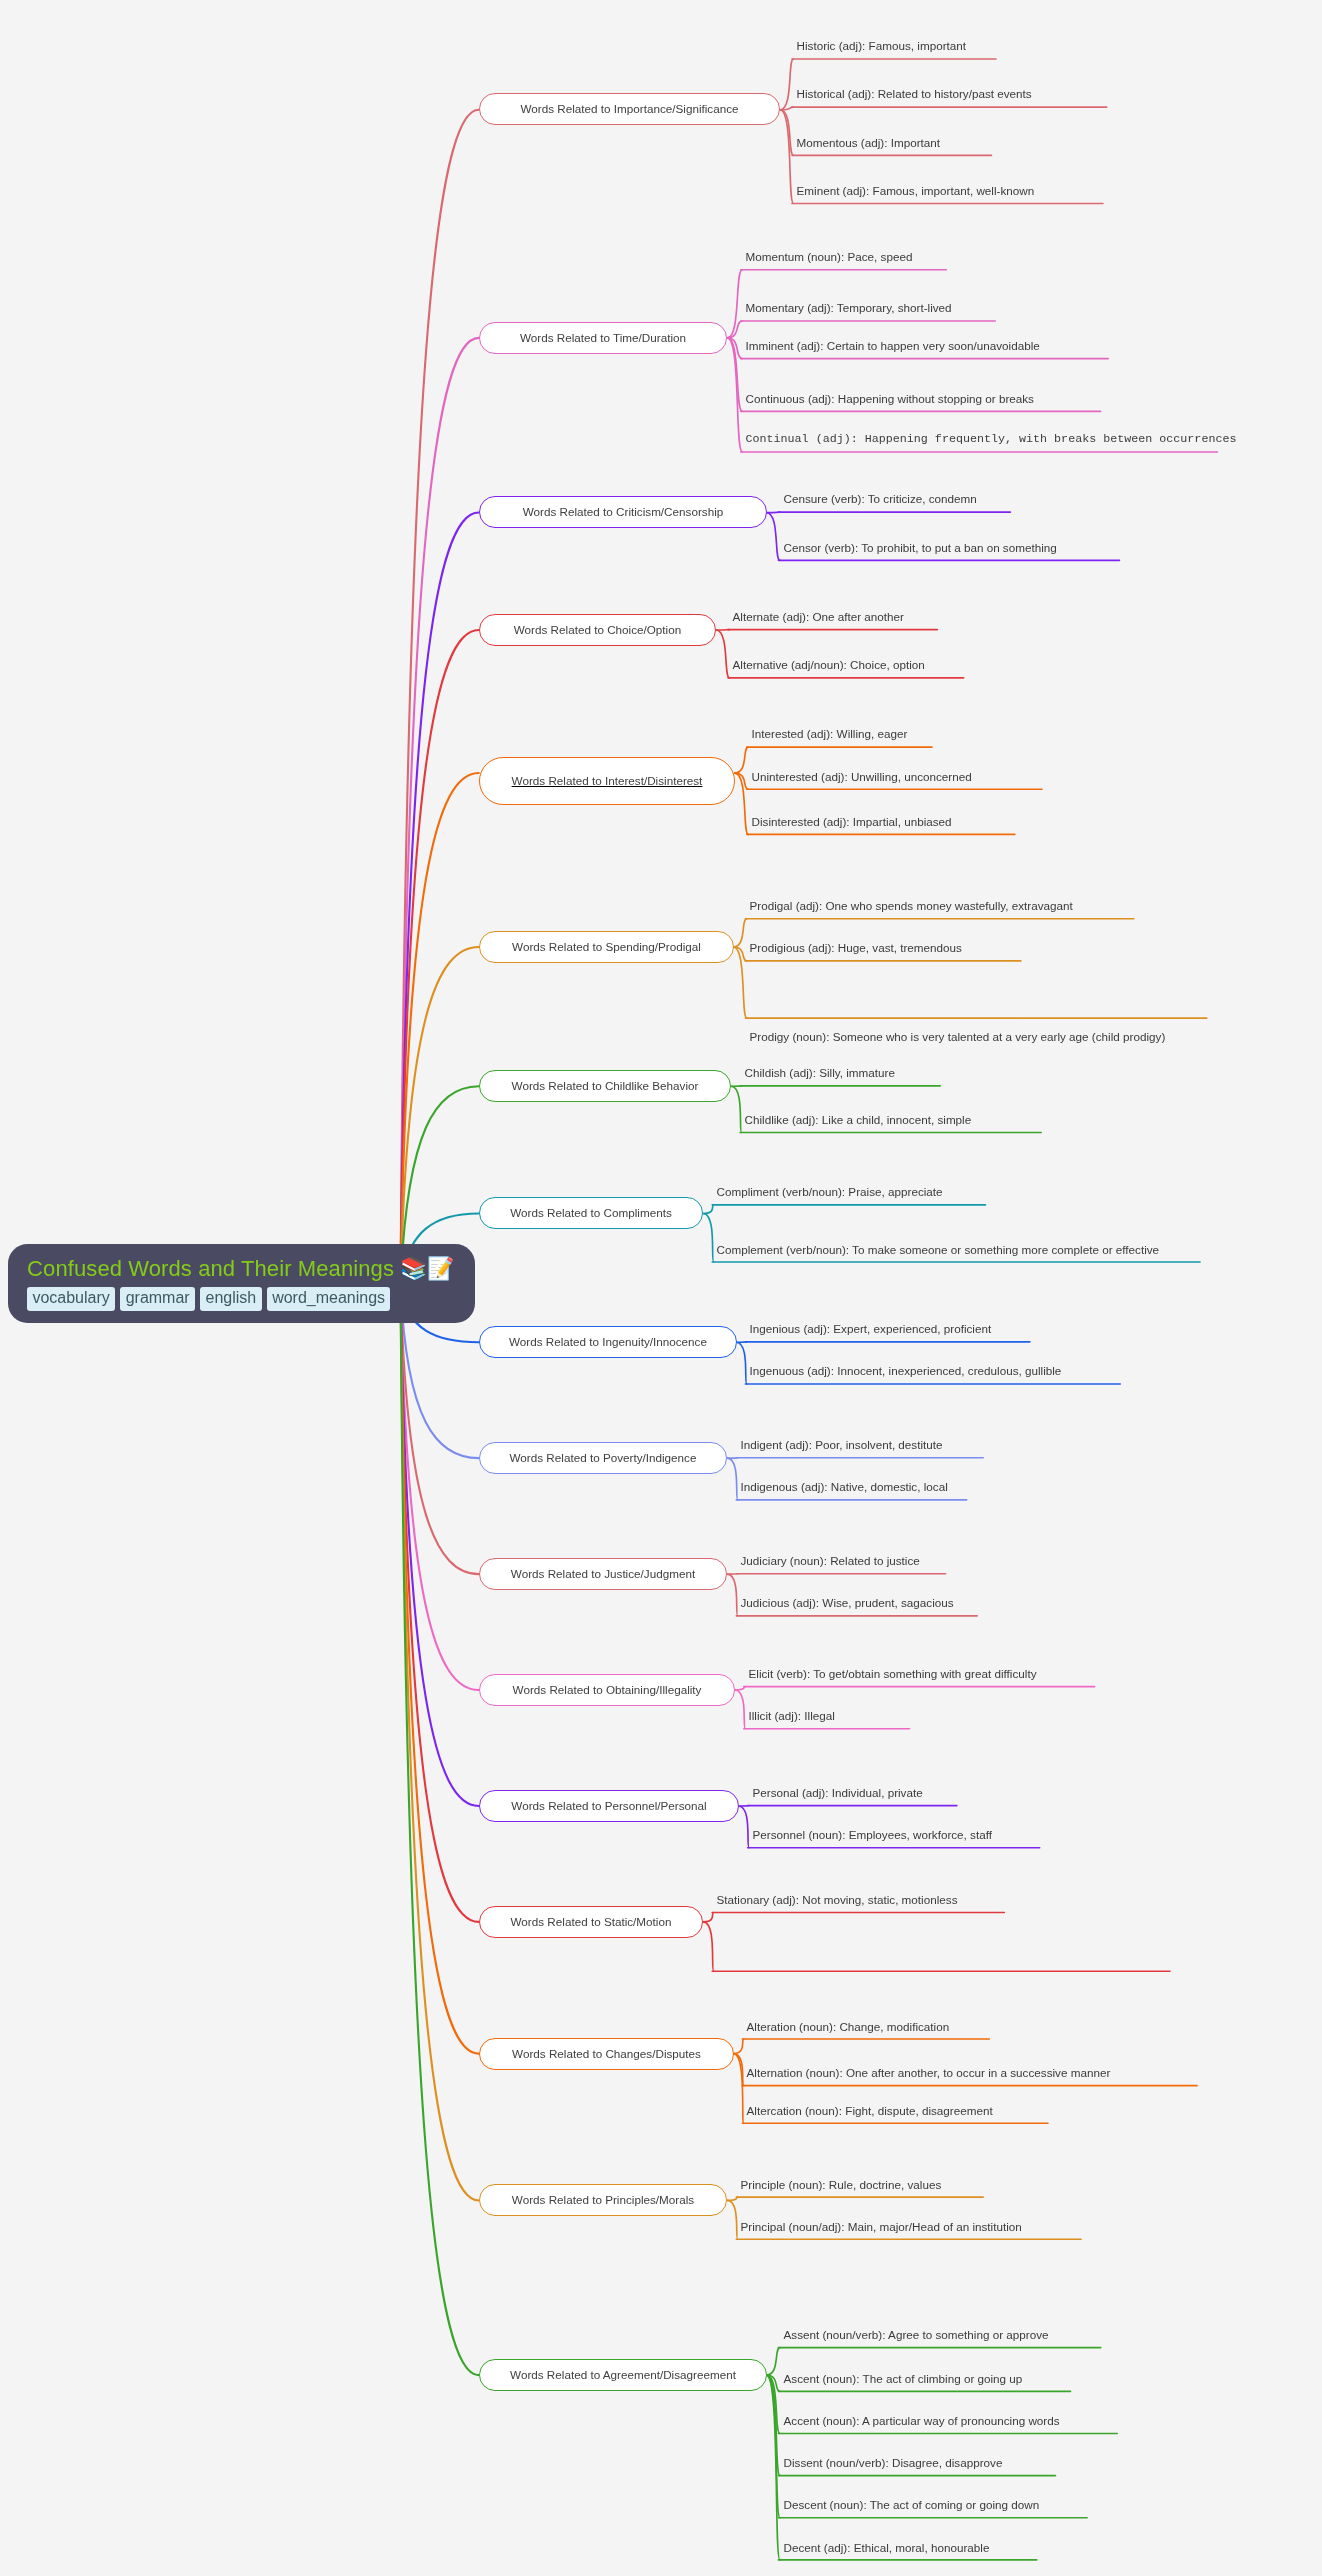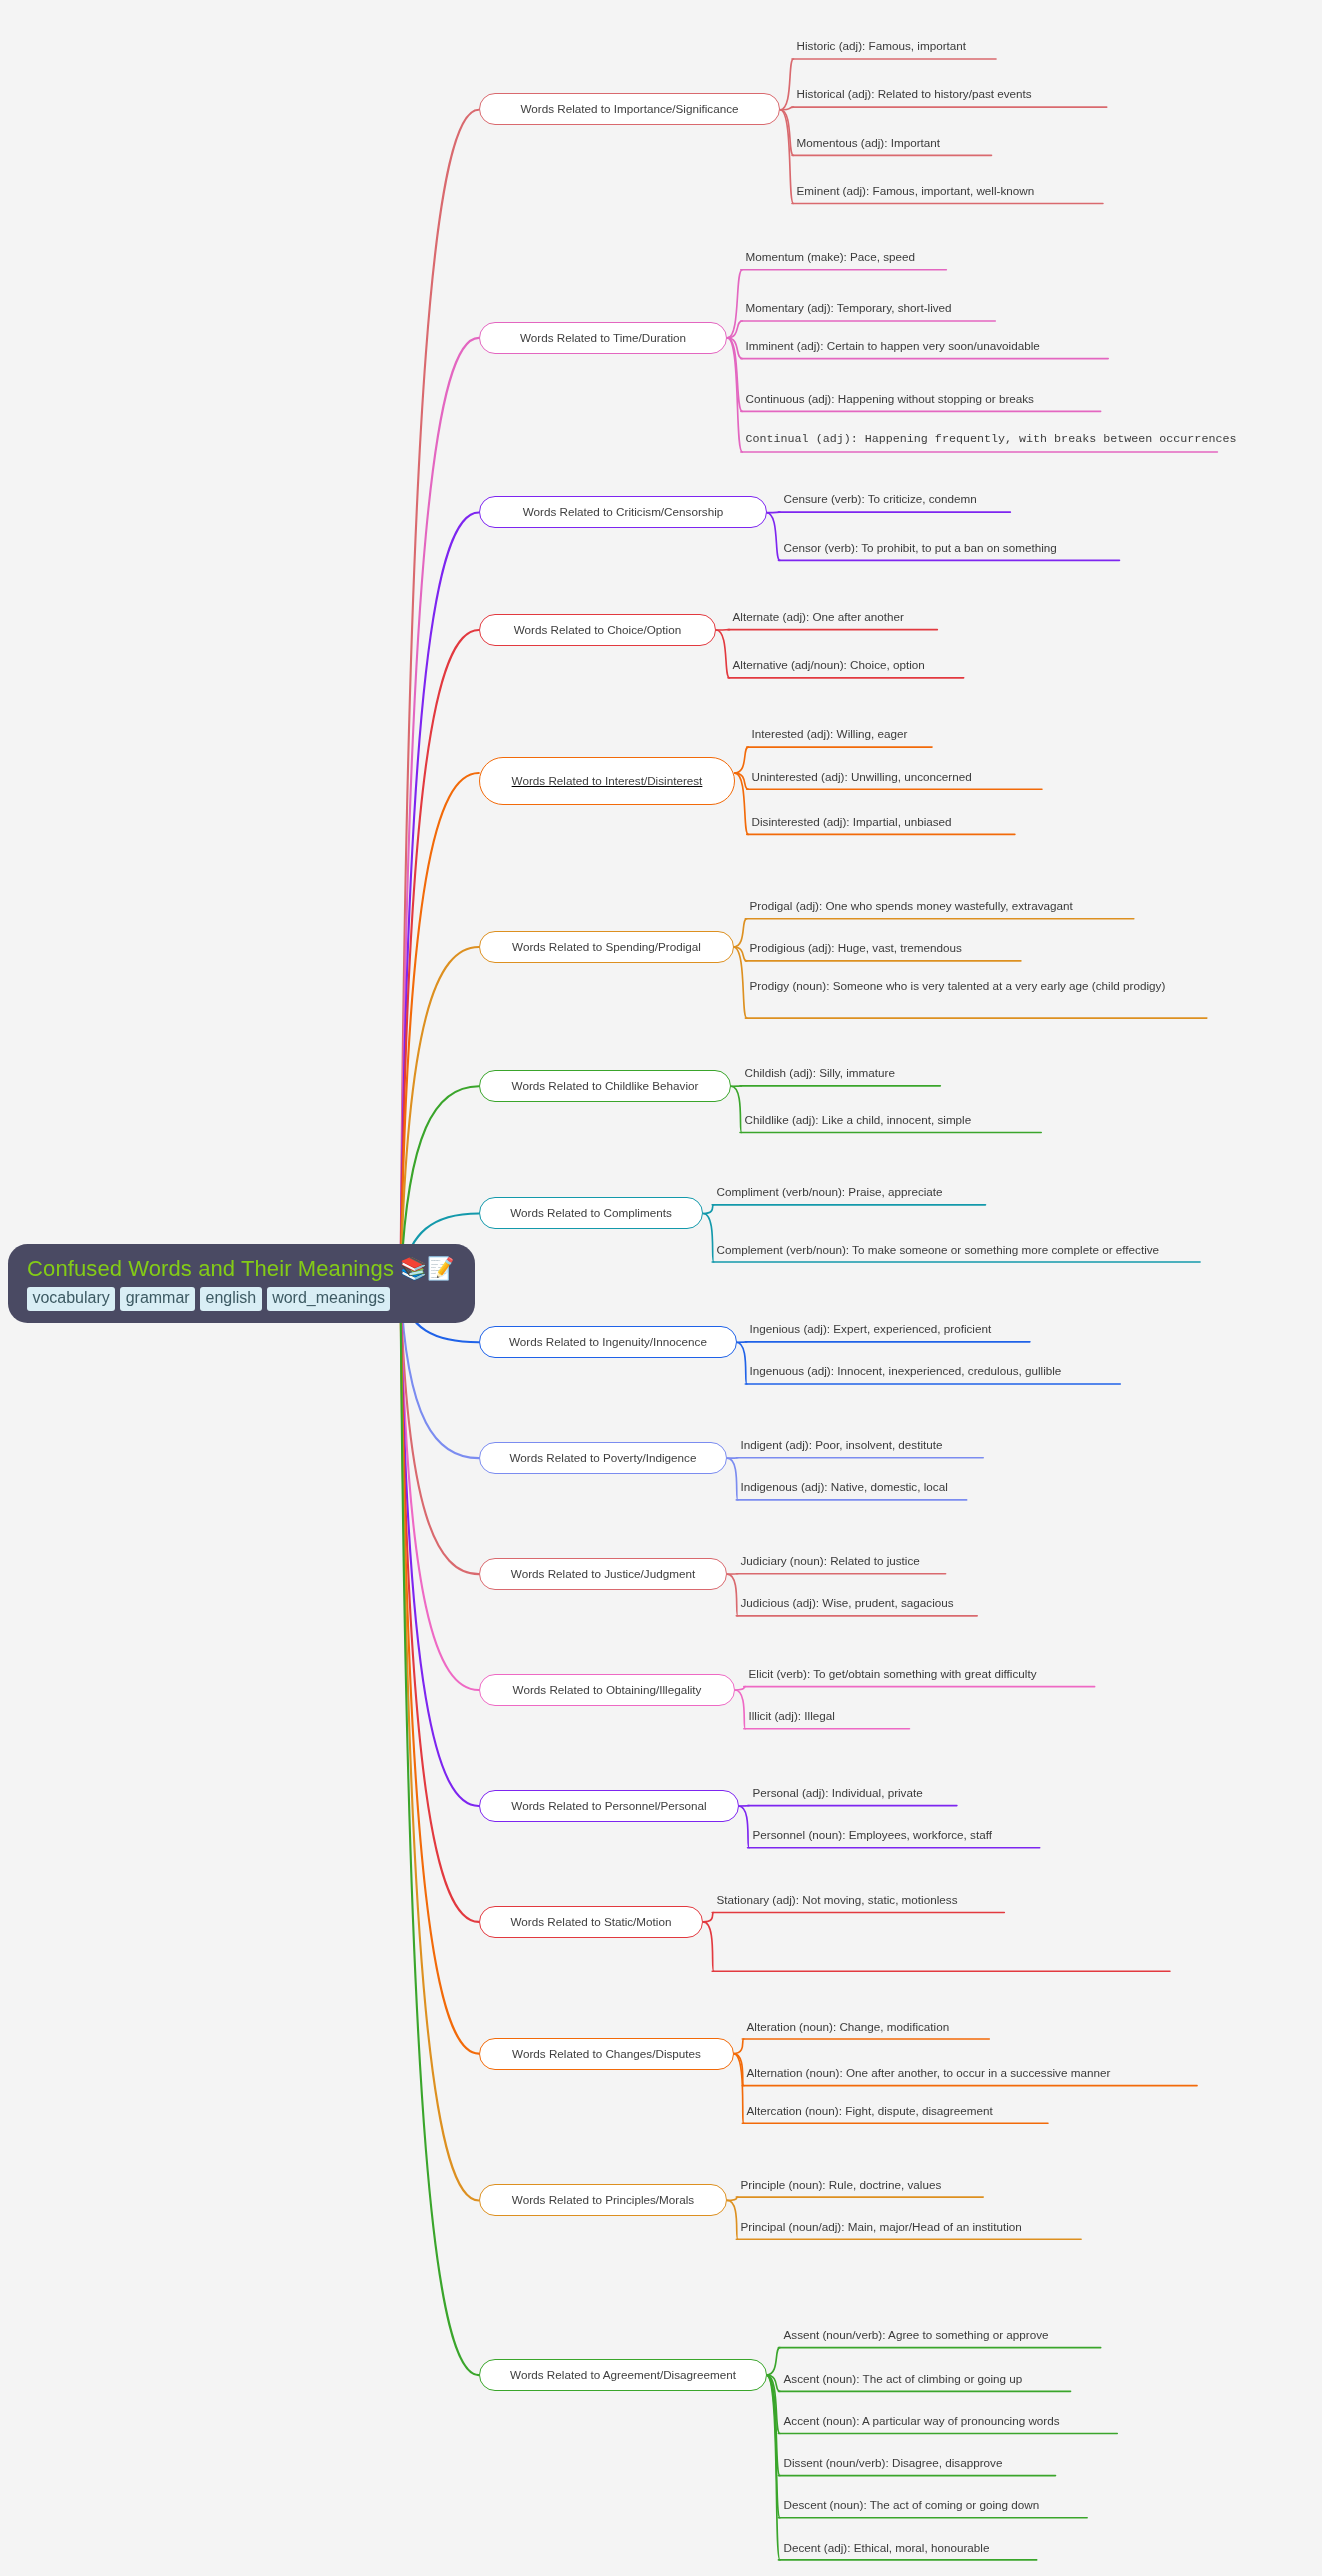--- a/index.html
+++ b/index.html
@@ -212,21 +212,21 @@
     <div class="leaf" style="left: 795px; top: 133px; width: 482px; height: 22.6px;">
       <span class="leaf-label">Momentous (adj): Important</span>
     </div>
     <div class="leaf" style="left: 795px; top: 181px; width: 482px; height: 22.6px;">
       <span class="leaf-label">Eminent (adj): Famous, important, well-known</span>
     </div>
     <div class="topic" style="left: 479px; top: 322px; width: 248px; height: 32px; border-color: rgb(227, 102, 192);">
       <span class="topic-label">Words Related to Time/Duration</span>
     </div>
     <div class="leaf" style="left: 744px; top: 247px; width: 527px; height: 22.6px;">
-      <span class="leaf-label">Momentum (make): Pace, speed</span>
+      <span class="leaf-label">Momentum (noun): Pace, speed</span>
     </div>
     <div class="leaf" style="left: 744px; top: 298px; width: 527px; height: 22.6px;">
       <span class="leaf-label">Momentary (adj): Temporary, short-lived</span>
     </div>
     <div class="leaf" style="left: 744px; top: 336px; width: 527px; height: 22.6px;">
       <span class="leaf-label">Imminent (adj): Certain to happen very soon/unavoidable</span>
     </div>
     <div class="leaf" style="left: 744px; top: 389px; width: 527px; height: 22.6px;">
       <span class="leaf-label">Continuous (adj): Happening without stopping or breaks</span>
     </div>
@@ -265,21 +265,21 @@
     </div>
     <div class="topic" style="left: 479px; top: 931px; width: 255px; height: 32px; border-color: rgb(221, 144, 32);">
       <span class="topic-label">Words Related to Spending/Prodigal</span>
     </div>
     <div class="leaf" style="left: 748px; top: 896px; width: 527px; height: 22.6px;">
       <span class="leaf-label">Prodigal (adj): One who spends money wastefully, extravagant</span>
     </div>
     <div class="leaf" style="left: 748px; top: 938px; width: 527px; height: 22.6px;">
       <span class="leaf-label">Prodigious (adj): Huge, vast, tremendous</span>
     </div>
-    <div class="leaf" style="left: 748px; top: 969px; width: 471px; height: 39px; align-items: center;">
+    <div class="leaf" style="left: 748px; top: 1010px; width: 471px; height: 39px;">
       <span class="leaf-label">Prodigy (noun): Someone who is very talented at a very early age (child prodigy)</span>
     </div>
     <div class="topic" style="left: 479px; top: 1070px; width: 252px; height: 32px; border-color: rgb(58, 165, 43);">
       <span class="topic-label">Words Related to Childlike Behavior</span>
     </div>
     <div class="leaf" style="left: 743px; top: 1063px; width: 467px; height: 22.6px;">
       <span class="leaf-label">Childish (adj): Silly, immature</span>
     </div>
     <div class="leaf" style="left: 743px; top: 1110px; width: 467px; height: 22.6px;">
       <span class="leaf-label">Childlike (adj): Like a child, innocent, simple</span>

